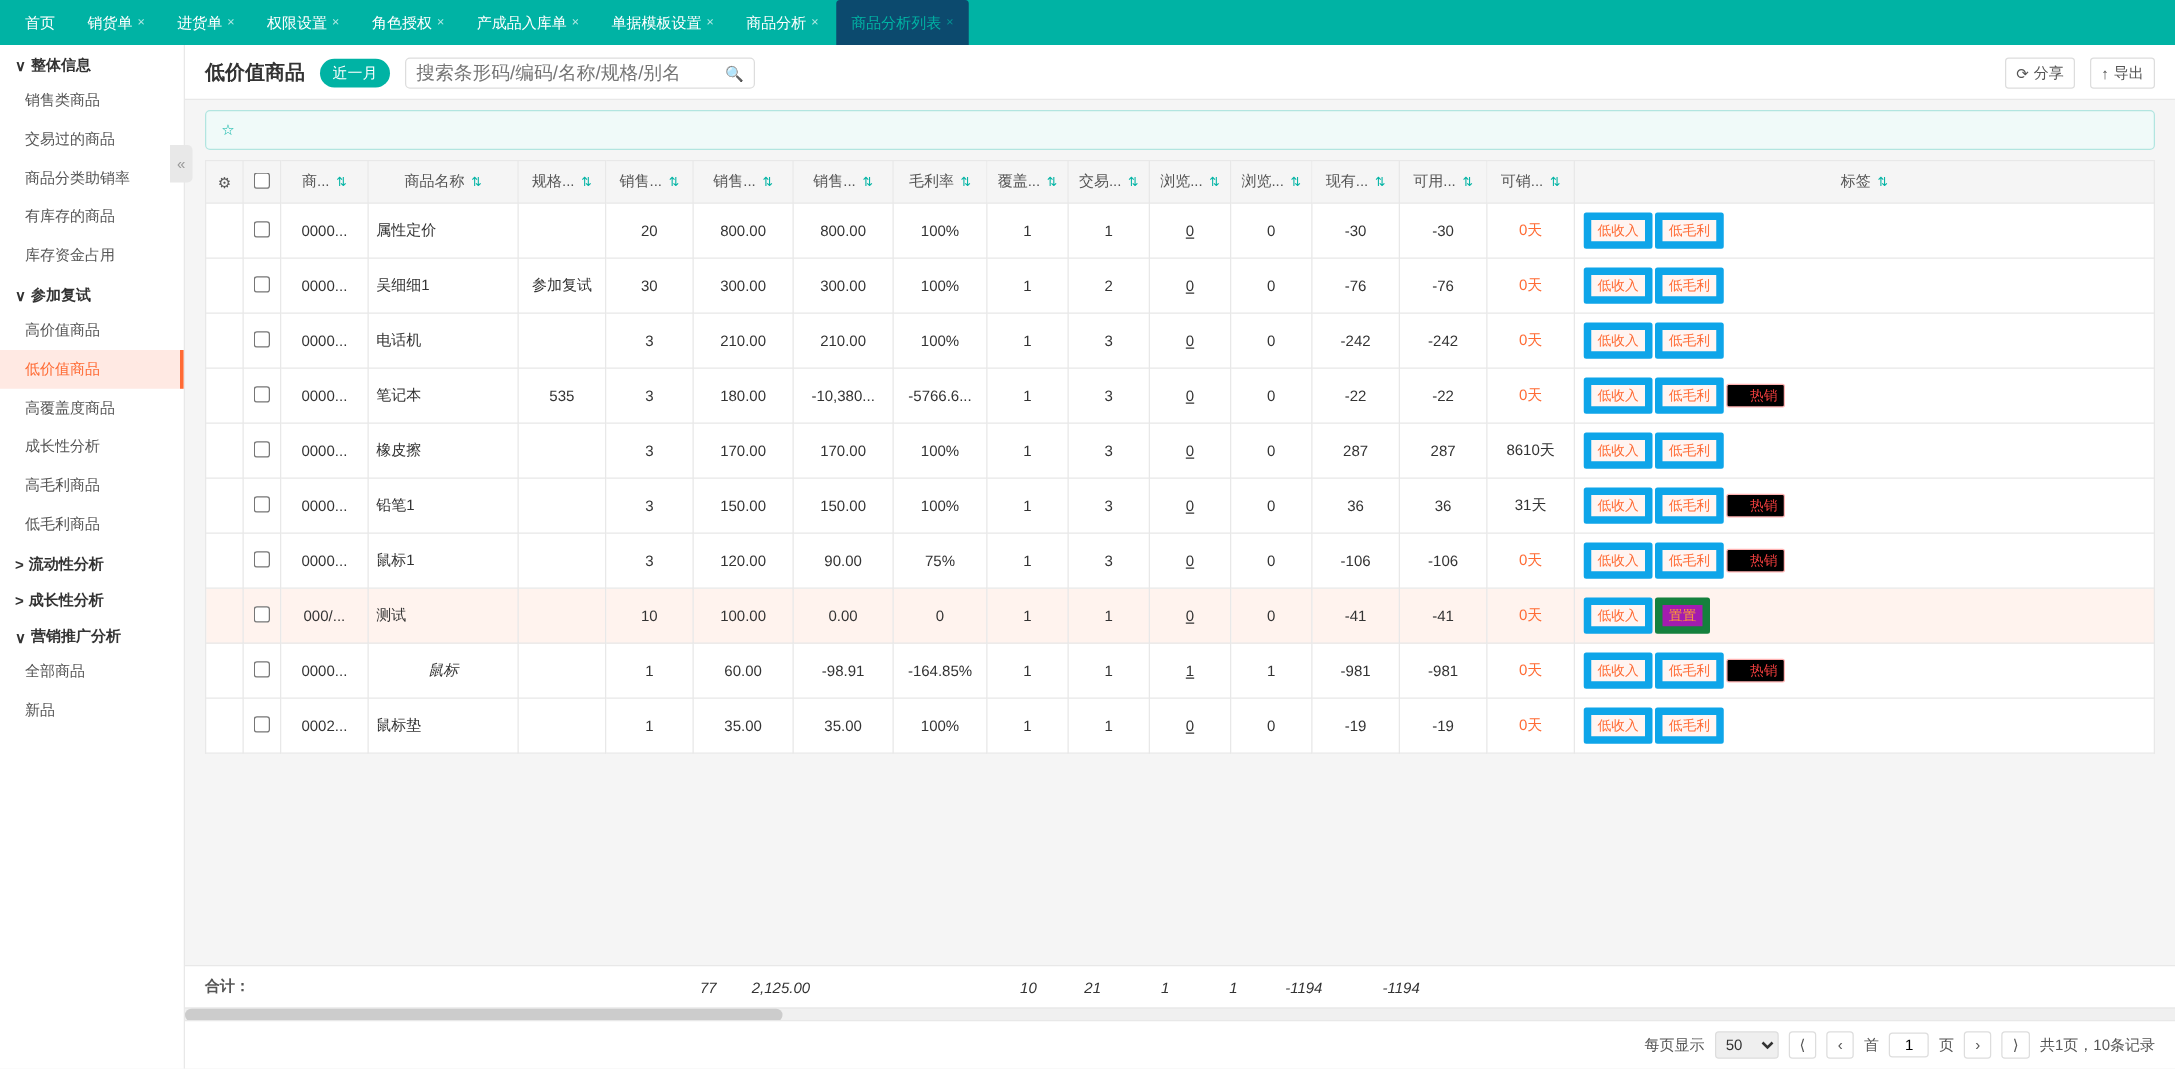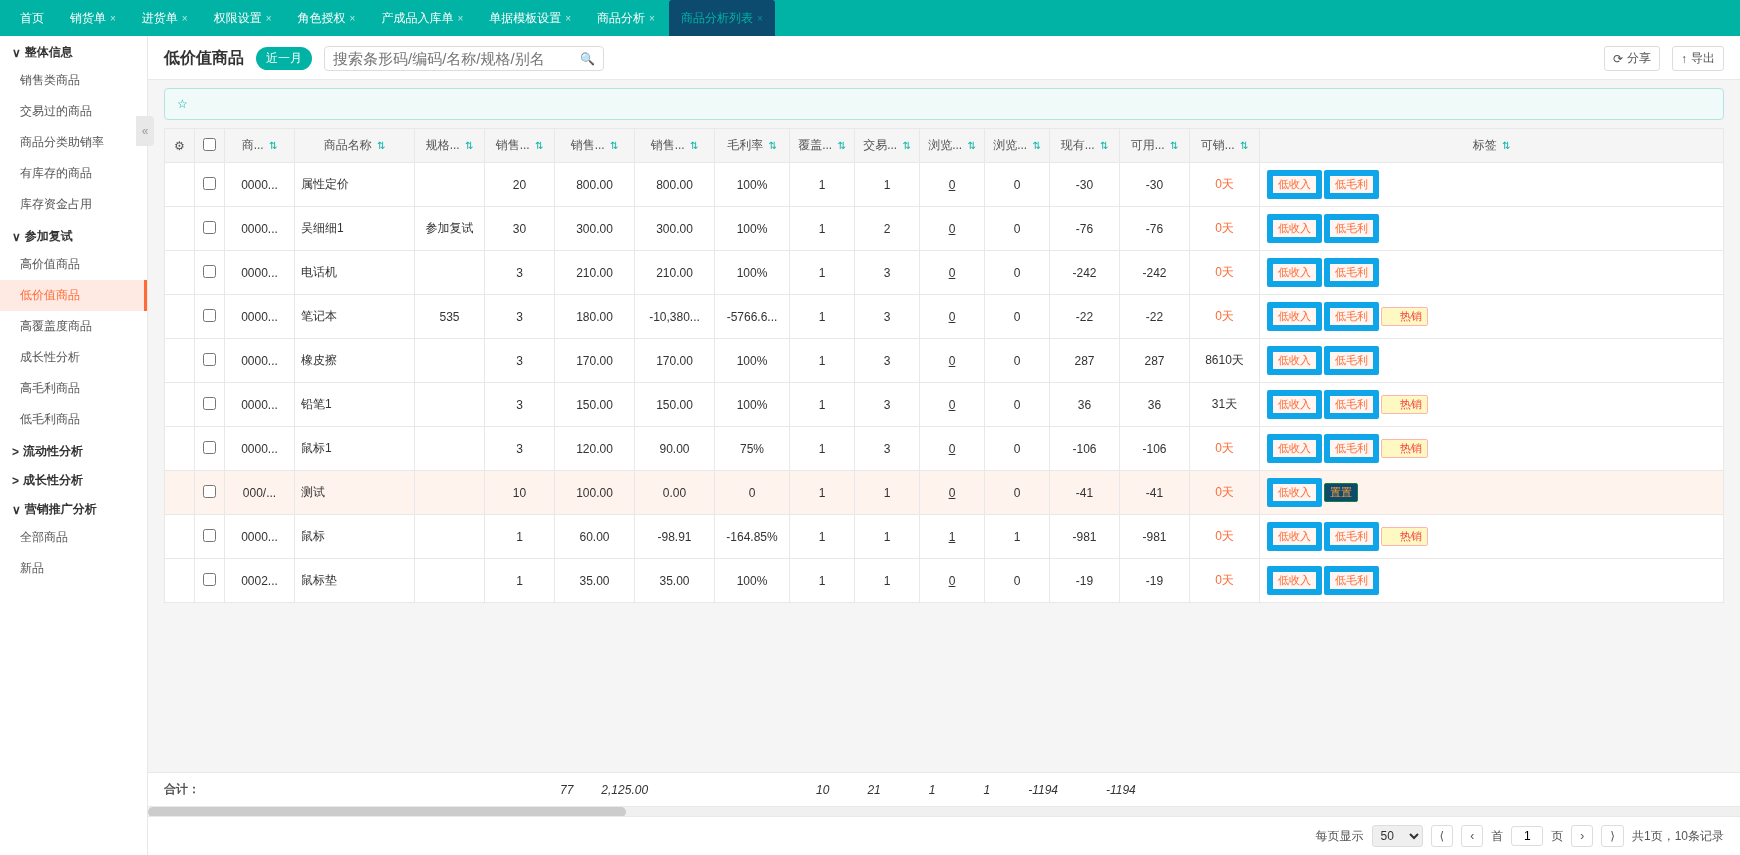--- a/index.html
+++ b/index.html
@@ -194,22 +194,22 @@
     tr.highlight-row td { background: #fff3ee; }
     
     .tag {
       display: inline-block;
       padding: 1px 5px;
       border-radius: 2px;
       font-size: 11px;
       margin: 1px;
     }
     .tag-orange { color: #ff6b35; border: 6px solid #0ea5e9; background: #fff5f2; }
-    .tag-red { color: #f53f3f; border: 1px solid #ffb3b3; background: #fef9c3; padding-left: 18px; }
-    .tag-yellow { color: #ff9c33; border: 1px solid #15803d; background: #0c4a6e; }
+    .tag-red { color: #f53f3f; border: 1px solid #ffb3b3; background: #000000; padding-left: 18px; }
+    .tag-yellow { color: #ff9c33; border: 6px solid #15803d; background: #a21caf; }
     
     .zero-day { color: #ff6b35; }
     .link-underline { text-decoration: underline; color: #333; cursor: pointer; }
     
     
     .table-footer {
       background: #fff;
       border-top: 1px solid #e8e8e8;
       padding: 8px 16px;
       display: flex;
@@ -566,21 +566,21 @@
       <td>0</td>
       <td>-41</td>
       <td>-41</td>
       <td class="zero-day">0天</td>
       <td style="text-align:left;"><span class="tag tag-orange">低收入</span><span class="tag tag-yellow">置置</span></td>
     </tr>
               <tr>
       <td></td>
       <td class="checkbox-cell"><input type="checkbox" style=""></td>
       <td>0000...</td>
-      <td style="text-align:left;">鼠标</td>
+      <td style="text-align:center;font-style:italic;">鼠标</td>
       <td></td>
       <td>1</td>
       <td>60.00</td>
       <td>-98.91</td>
       <td>-164.85%</td>
       <td>1</td>
       <td>1</td>
       <td><span class="link-underline">1</span></td>
       <td>1</td>
       <td>-981</td>

